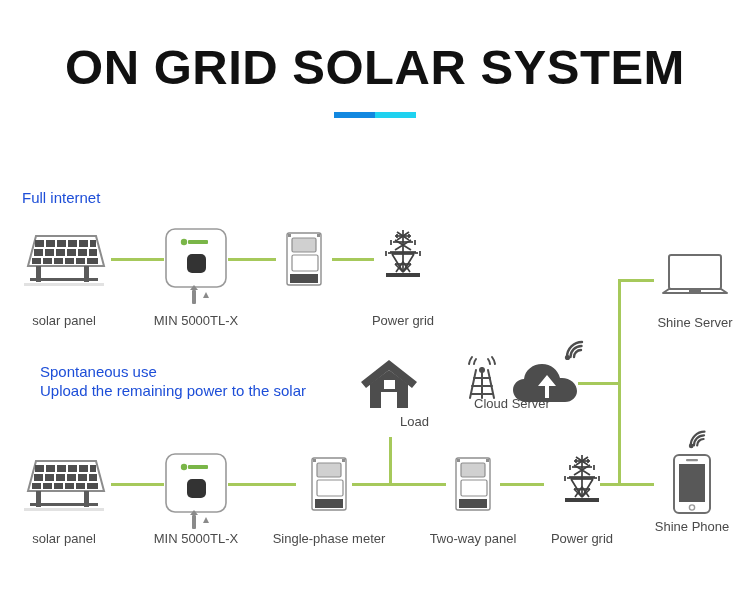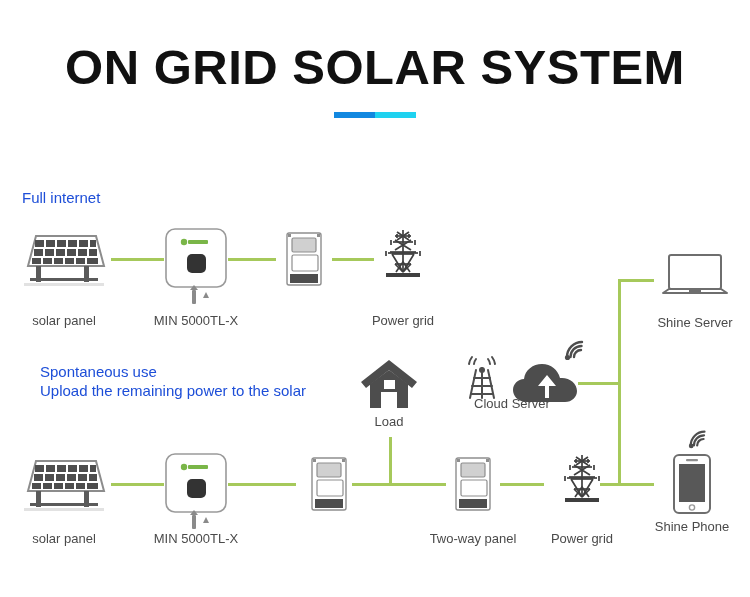--- a/index.html
+++ b/index.html
@@ -196,21 +196,21 @@
   </div>
   <div class="lbl" style="left:635px;top:315px;width:120px;">Shine Server</div>
 
   <div class="icon" style="left:359px;top:358px;">
     <svg width="60" height="52" viewBox="0 0 60 52">
       <path d="M30 2 L58 24 L53 30 L30 12 L7 30 L2 24 Z" fill="#4d4d4d"></path>
       <path d="M11 26 L30 12 L49 26 L49 50 L38 50 L38 34 L22 34 L22 50 L11 50 Z" fill="#4d4d4d"></path>
       <rect x="25" y="22" width="11" height="9" fill="#ffffff"></rect>
     </svg>
   </div>
-  <div class="lbl" style="left:349px;top:414px;width:80px;">Load</div>
+  <div class="lbl" style="left:349px;top:414px;width:80px;text-align:right;">Load</div>
 
   <div class="icon" style="left:460px;top:356px;">
     <svg width="44" height="46" viewBox="0 0 44 46">
       <g stroke="#4d4d4d" stroke-width="2" fill="none" stroke-linecap="round">
         <path d="M16 14 L10 42"></path>
         <path d="M28 14 L34 42"></path>
         <path d="M14 22 L30 22"></path>
         <path d="M12 30 L32 30"></path>
         <path d="M11 38 L33 38"></path>
         <path d="M22 12 L22 42"></path>
@@ -301,20 +301,21 @@
       <rect x="4" y="1" width="34" height="52" rx="2" fill="#ffffff" stroke="#8e8e8e" stroke-width="1.4"></rect>
       <rect x="9" y="6" width="24" height="14" rx="1.5" fill="#d0d0d0" stroke="#8e8e8e" stroke-width="1.2"></rect>
       <rect x="9" y="23" width="26" height="16" rx="1.5" fill="#ffffff" stroke="#8e8e8e" stroke-width="1.2"></rect>
       <rect x="7" y="42" width="28" height="9" fill="#4d4d4d"></rect>
       <g fill="#8e8e8e">
         <rect x="5" y="2" width="3" height="3"></rect>
           <rect x="34" y="2" width="3" height="3"></rect>
       </g>
     </svg>
   </div>
+  <div class="lbl" style="left:261px;top:531px;width:136px;">Single-phase meter</div>
 
   <div class="icon" style="left:452px;top:457px;">
     <svg width="42" height="54" viewBox="0 0 42 54">
       <rect x="4" y="1" width="34" height="52" rx="2" fill="#ffffff" stroke="#8e8e8e" stroke-width="1.4"></rect>
       <rect x="9" y="6" width="24" height="14" rx="1.5" fill="#d0d0d0" stroke="#8e8e8e" stroke-width="1.2"></rect>
       <rect x="9" y="23" width="26" height="16" rx="1.5" fill="#ffffff" stroke="#8e8e8e" stroke-width="1.2"></rect>
       <rect x="7" y="42" width="28" height="9" fill="#4d4d4d"></rect>
       <g fill="#8e8e8e">
         <rect x="5" y="2" width="3" height="3"></rect>
           <rect x="34" y="2" width="3" height="3"></rect>

